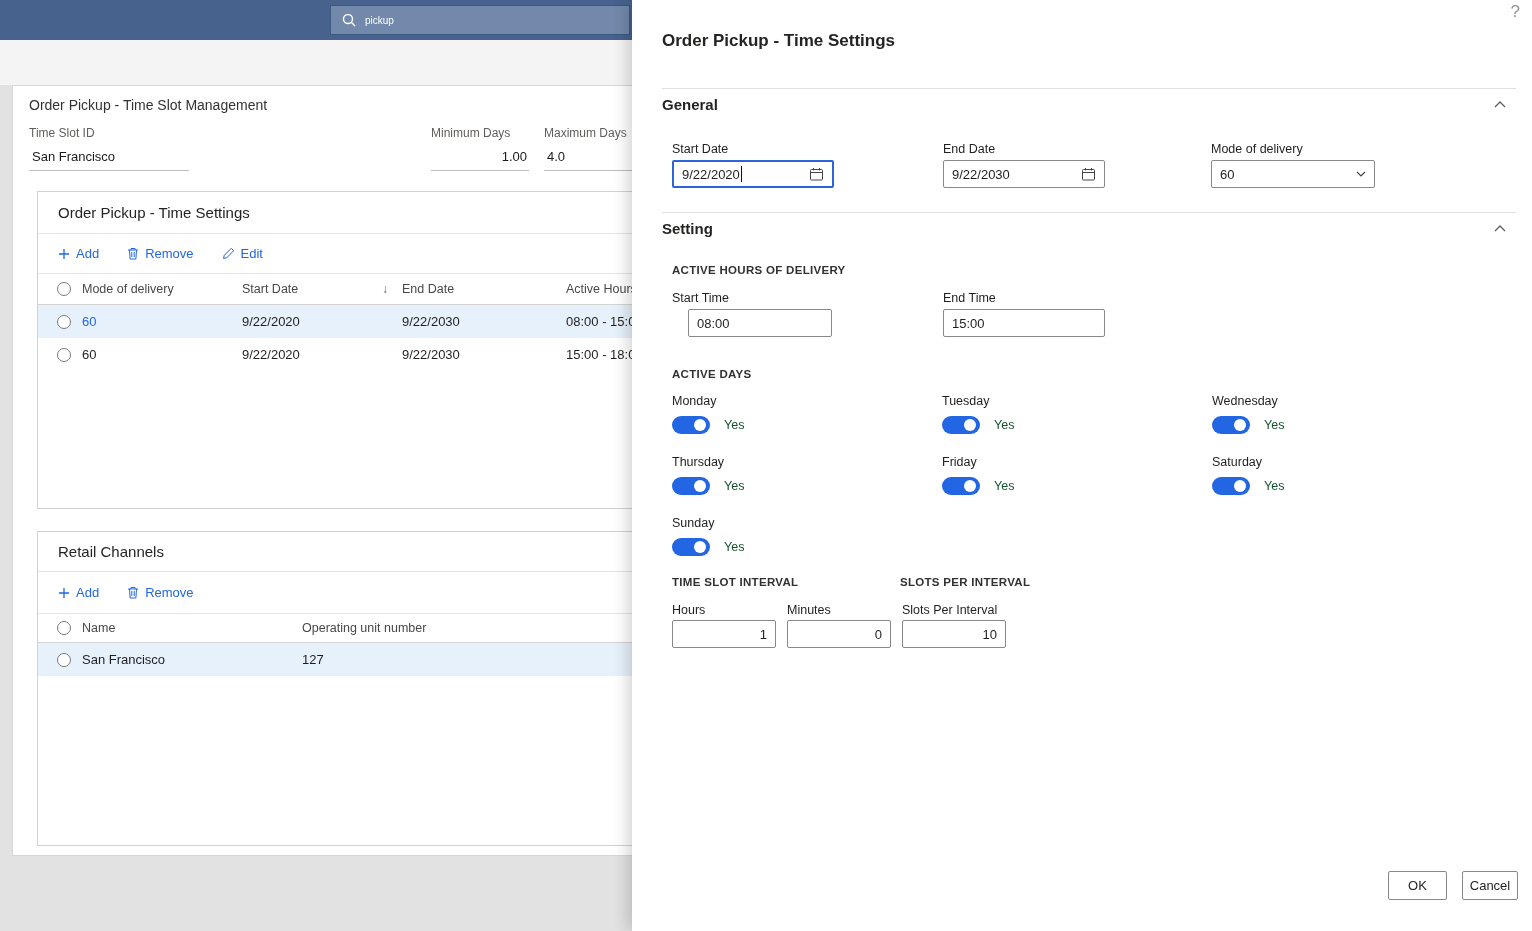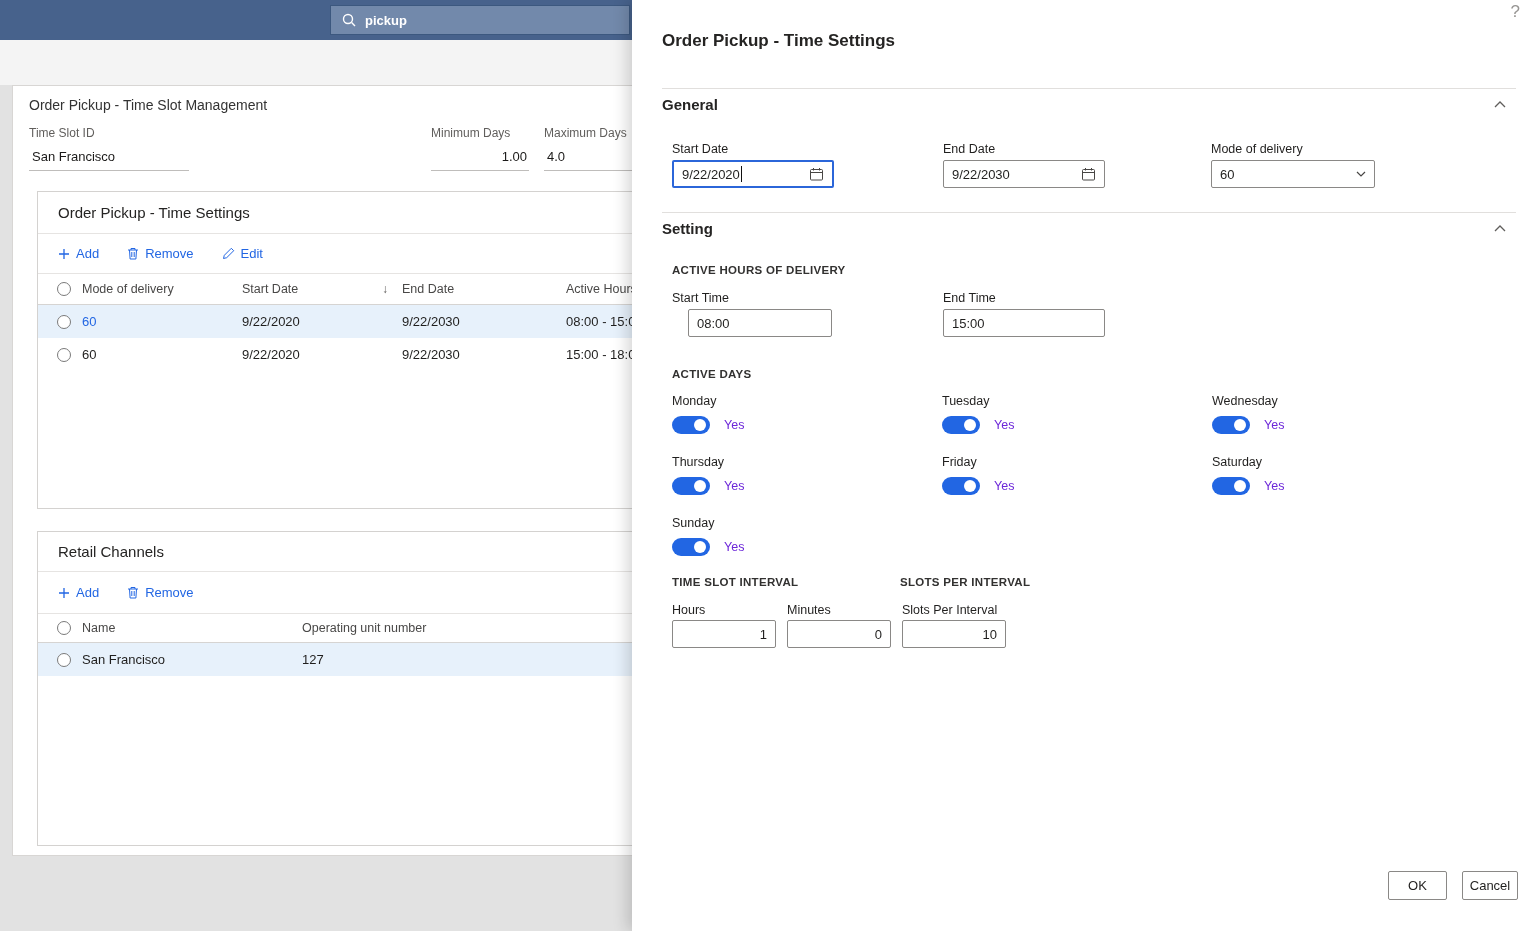--- a/index.html
+++ b/index.html
@@ -3,21 +3,21 @@
 <meta charset="utf-8">
 <style>
   * { box-sizing: border-box; }
   body { margin:0; font-family:"Liberation Sans","DejaVu Sans",sans-serif; color:#201f1e; }
   .screen { position:relative; width:1532px; height:931px; background:#e2e2e2; overflow:hidden; }
 
   
   .topbar { position:absolute; left:0; top:0; width:100%; height:40px; background:#47628c; }
   .searchbox { position:absolute; left:330px; top:5px; width:300px; height:30px; background:#7289ab;
                border:1px solid #3c587f; display:flex; align-items:center; gap:9px; padding:0 11px; cursor:text; }
-  .search-text { color:#fff; font-size:13px;font-weight:bold; }
+  .search-text { color:#fff; font-size:10px; }
   .band-top { position:absolute; left:0; top:40px; width:100%; height:45px; background:#f4f4f4; }
 
   .maincard { position:absolute; left:12px; top:85px; width:1508px; height:771px; background:#fff; border:1px solid #d8d6d4; }
   .page-title { position:absolute; left:16px; top:11px; font-size:14px; color:#333; }
 
   .hfield { position:absolute; top:40px; }
   .hlabel { font-size:12px; color:#605e5c; margin-bottom:6px; }
   .hvalue { font-size:13px; color:#1b1a19; padding:3px 2px 6px 3px; border-bottom:1px solid #bfbdbb; min-height:24px; }
   .hvalue.num { text-align:right; }
 
@@ -53,21 +53,21 @@
              display:flex; align-items:center; padding:0 8px; font-size:13px; color:#201f1e; cursor:text; }
   .p-input.focus { border:2px solid #2b66d9; }
   .p-input.num { justify-content:flex-end; }
   .caret { width:1px; height:16px; background:#111; margin-left:1px; flex:none; }
   .tail-icon { margin-left:auto; display:flex; flex:none; }
   .days { position:absolute; left:40px; top:394px; display:grid; grid-template-columns:270px 270px 270px; grid-auto-rows:61px; }
   .day-label { font-size:12.5px; color:#201f1e; margin-bottom:8px; }
   .day-toggle-row { display:flex; align-items:center; gap:14px; }
   .toggle { width:38px; height:18px; border-radius:10px; background:#2266e3; position:relative; cursor:pointer; flex:none; }
   .toggle::after { content:""; position:absolute; top:3px; right:4px; width:12px; height:12px; border-radius:50%; background:#fff; }
-  .day-state { font-size:12.5px; color:#6d28d9; }
+  .day-state { font-size:12.5px; color:#14532d; }
   .btn { position:absolute; top:871px; height:29px; background:#fff; border:1px solid #8a8886; border-radius:2px;
          font-size:13px; color:#201f1e; display:flex; align-items:center; justify-content:center; cursor:pointer; }
 </style>
 </head>
 <body>
 
 <div class="screen">
 
   <div class="topbar">
     <div class="searchbox">

